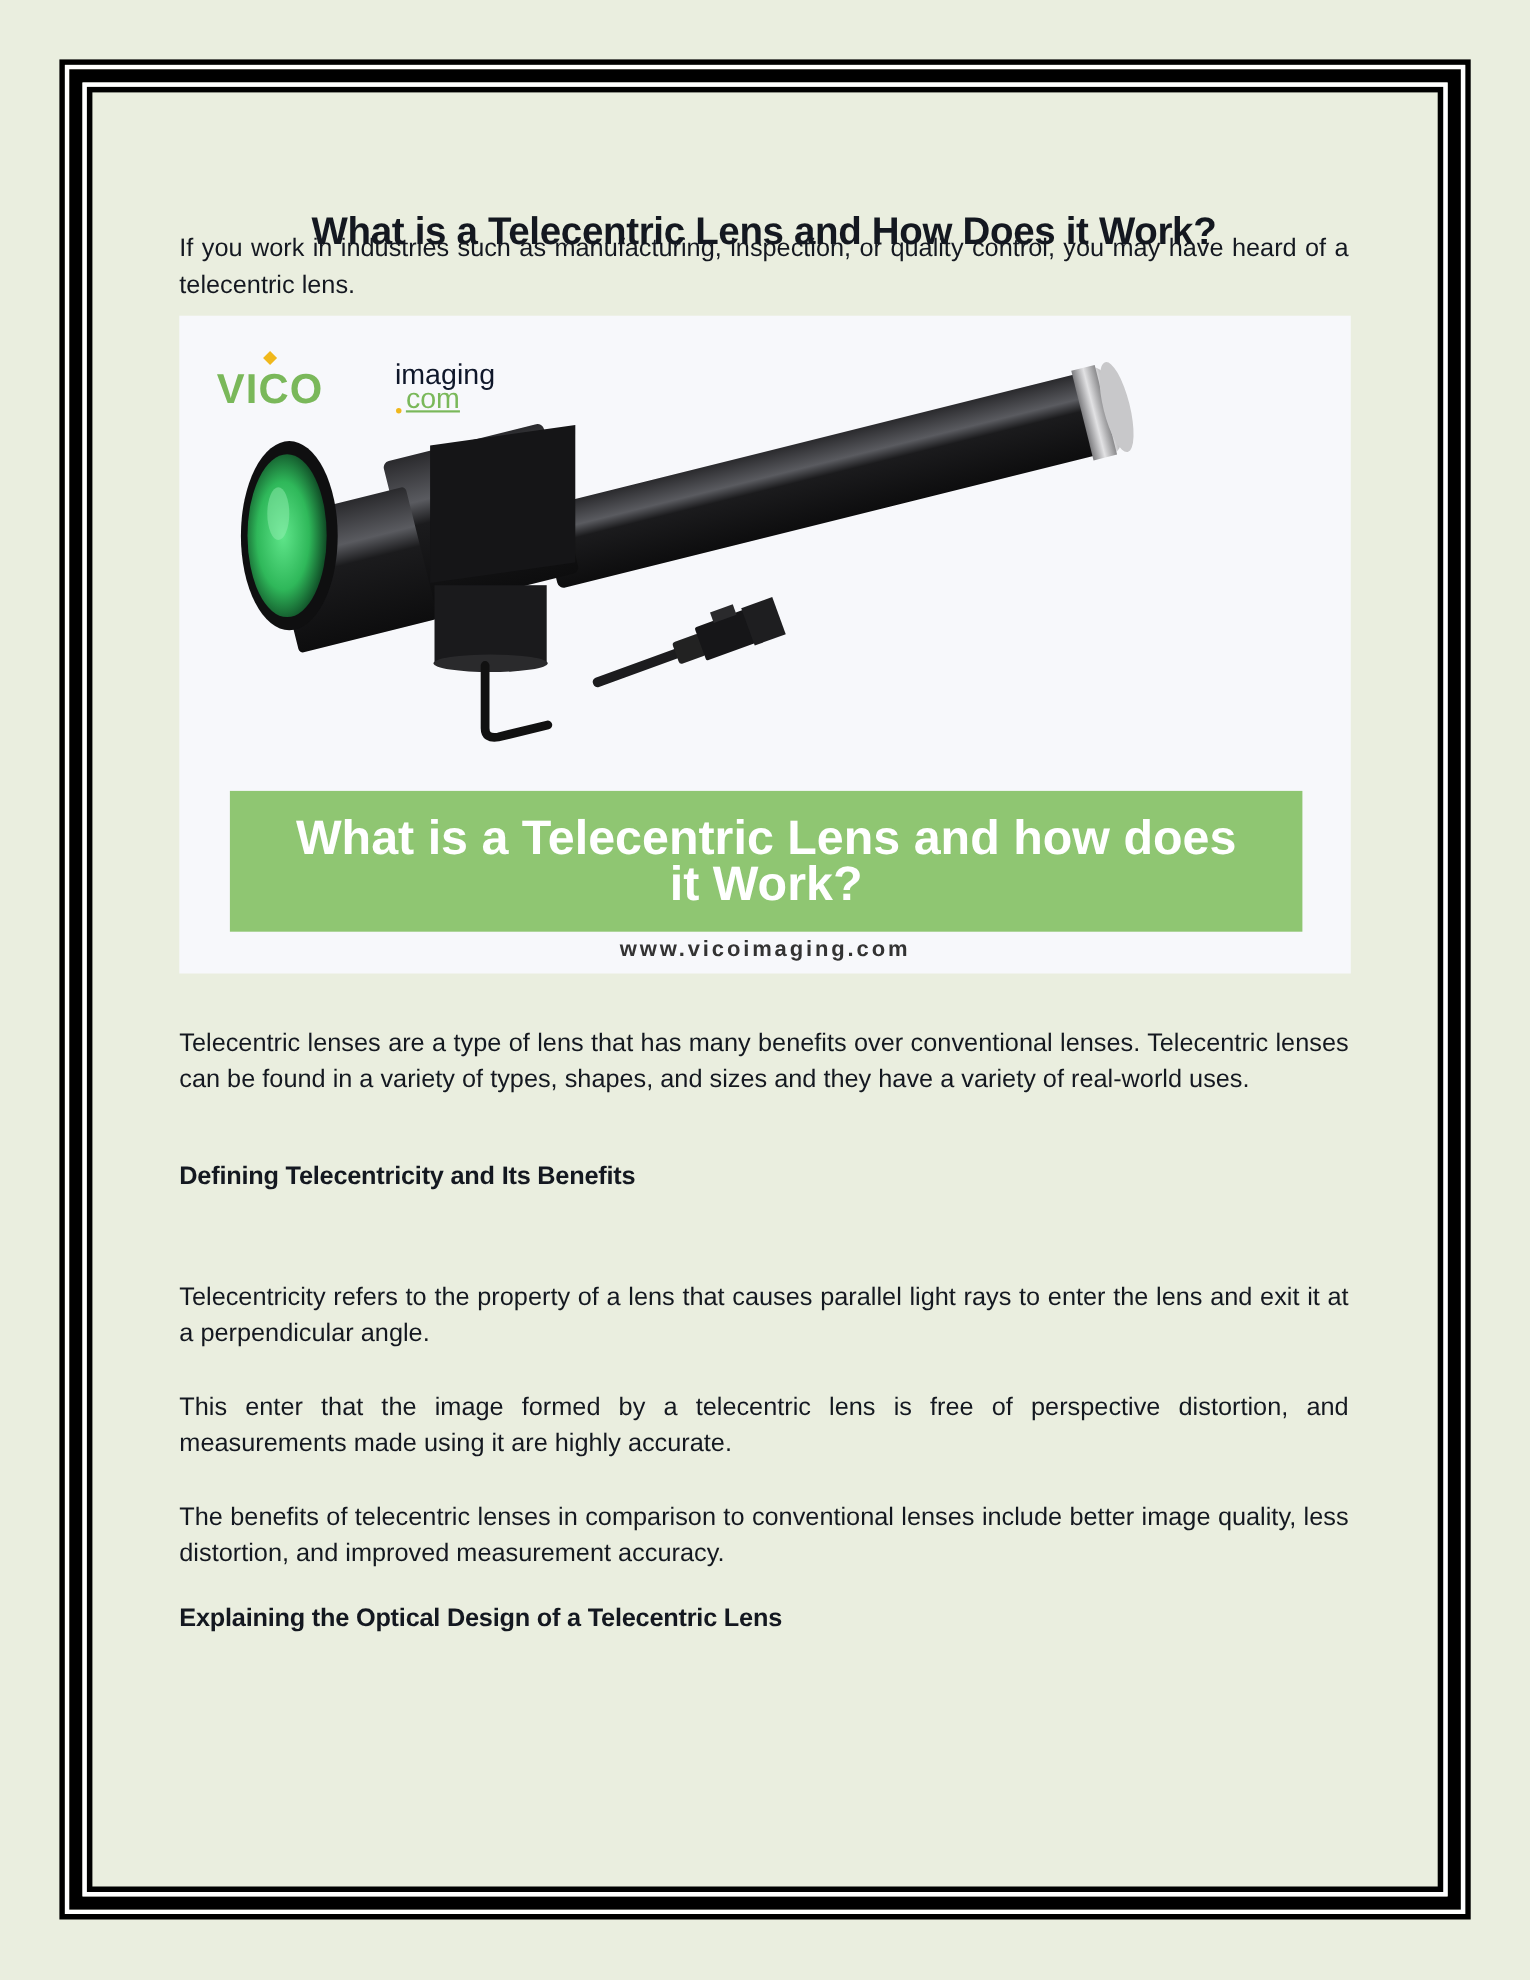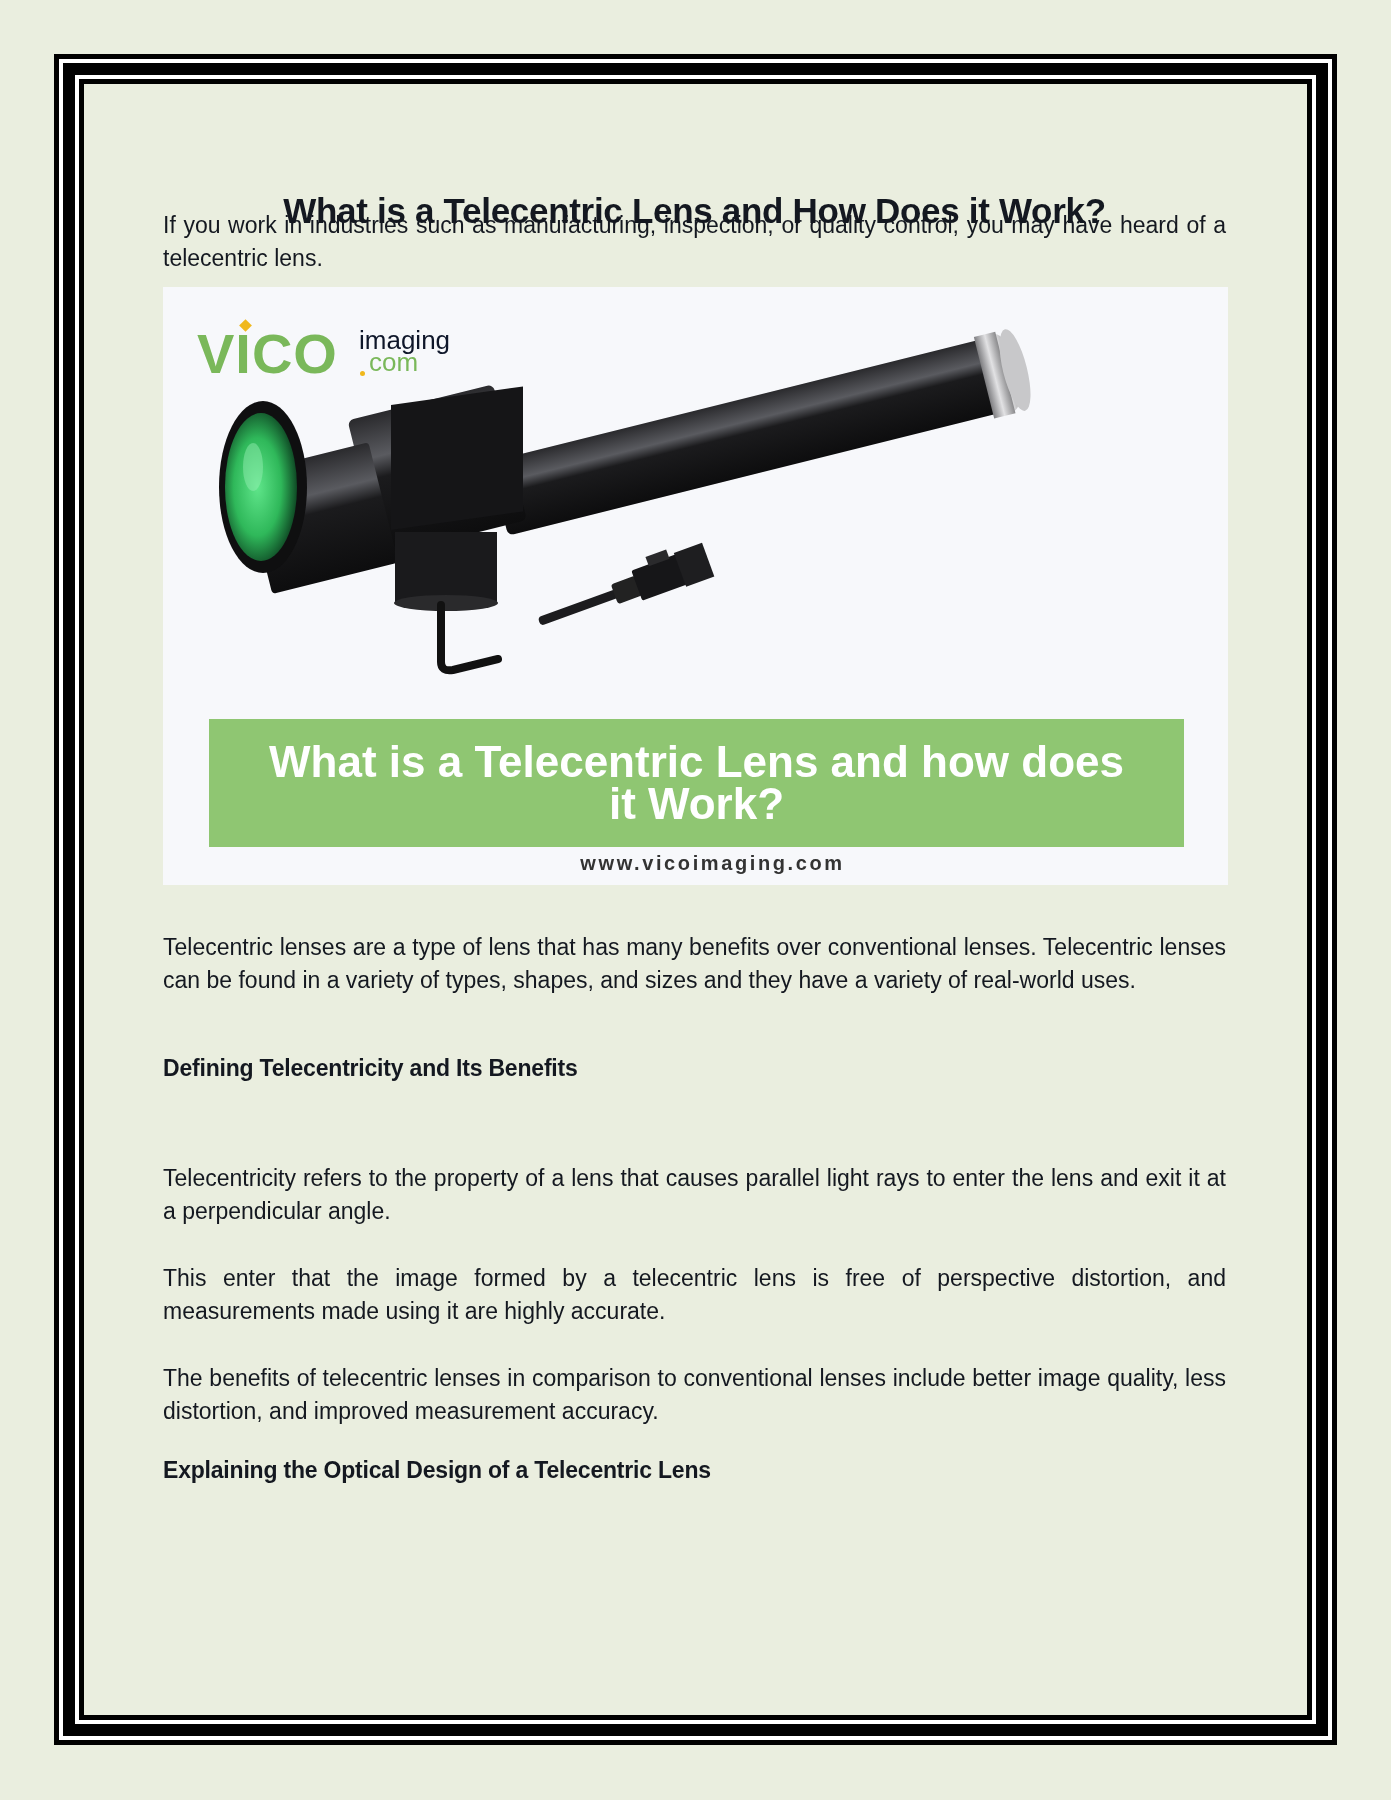--- a/index.html
+++ b/index.html
@@ -26,46 +26,45 @@
   p { font-size: 23px; line-height: 33px; text-align: justify; text-align-last: left; margin-top: 13px; }
   h3 { font-size: 23px; line-height: 33px; font-weight: bold; letter-spacing: -0.2px; }
 
   .hero {
     position: absolute; left: 163px; top: 287px; width: 1065px; height: 598px;
     background: #f7f8fb; overflow: hidden;
   }
   .hero svg { position: absolute; left: 0; top: 0; }
   .logo { position: absolute; left: 34px; top: 34px; height: 60px; width: 260px; }
   .logo-vico {
-    position: absolute; left: 0; top: 3px; font-size: 56px; font-weight: bold;
+    position: absolute; left: 0; top: 3px; font-size: 38px; font-weight: bold;
     color: #7ab85a; letter-spacing: 1px; line-height: 60px;
   }
   .logo-imaging {
     position: absolute; left: 162px; top: 6px; font-size: 26px; color: #0f172a; line-height: 26px;
   }
   .logo-com {
-    position: absolute; left: 172px; top: 28px; font-size: 26px; color: #7ab85a; line-height: 26px;
+    position: absolute; left: 172px; top: 28px; font-size: 26px; color: #7ab85a; line-height: 26px; text-decoration: underline;
   }
   .logo-dot { position: absolute; left: 163px; top: 50px; width: 5px; height: 5px; background: #f0b81c; border-radius: 50%; }
   .logo-diamond {
     position: absolute; left: 44px; top: 0px; width: 9px; height: 9px; background: #f0b81c;
     transform: rotate(45deg);
   }
   .banner {
     position: absolute; left: 46px; top: 432px; width: 975px; height: 128px;
     background: #8fc672; color: #fff; text-align: center;
     font-weight: bold; font-size: 44px; line-height: 42px;
     display: flex; align-items: center; justify-content: center;
   }
   .banner span { display: block; width: 880px; }
   .site {
     position: absolute; left: 0; width: 1065px; top: 561px; text-align: center;
     font-size: 20px; font-weight: bold; letter-spacing: 2.6px; color: #333;
     line-height: 30px;
-    padding-left: 17px;
   }
 </style>
 </head>
 <body>
 
 <div class="frame f1"></div>
 <div class="frame f2"></div>
 <div class="frame f3"></div>
 <div class="frame f4"></div>
 <div class="frame f5"></div>

